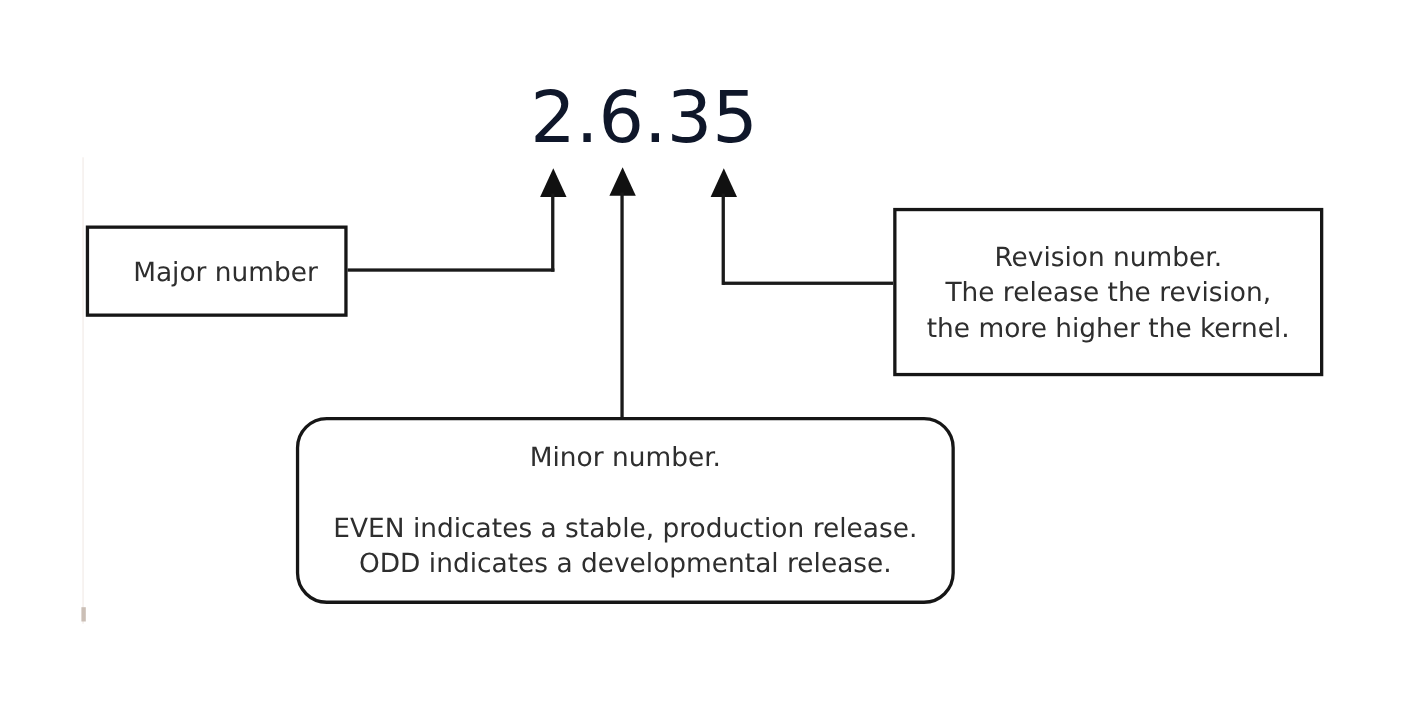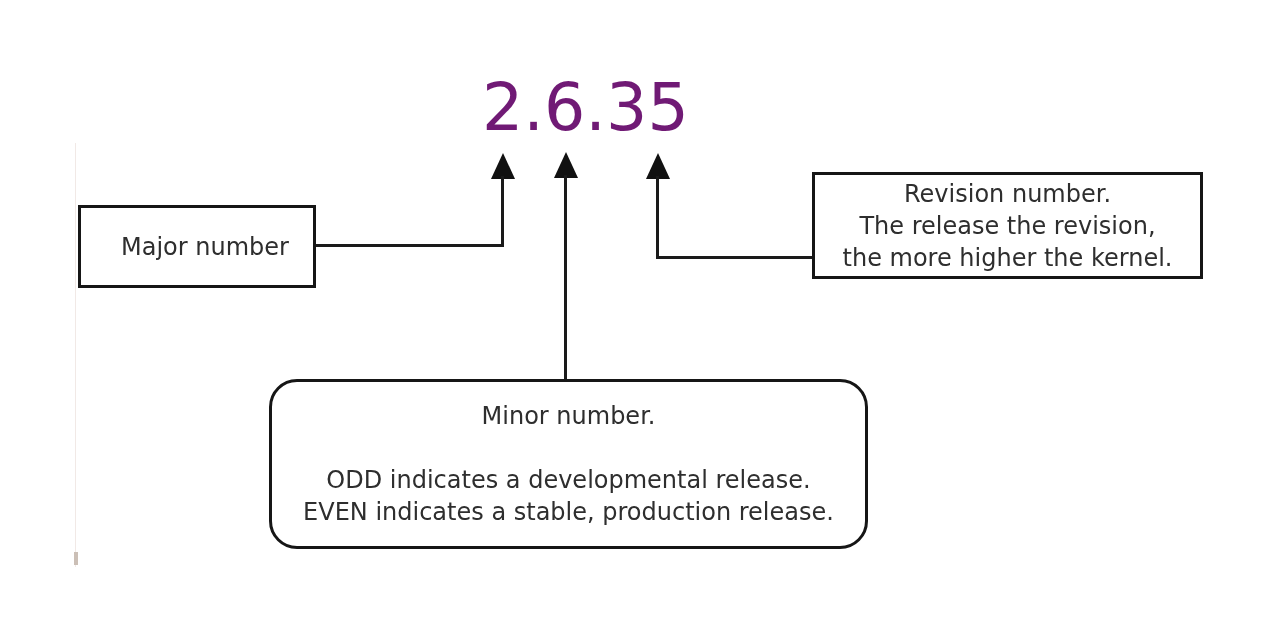--- a/index.html
+++ b/index.html
@@ -17,21 +17,21 @@
     color: #2e2e2e;
   }
 
   
   .version-title {
     position: absolute;
     left: 482px;
     top: 75px;
     font-size: 65px;
     line-height: 1;
-    color: #701a75;
+    color: #0f172a;
     white-space: nowrap;
   }
 
   
   .faint-line {
     position: absolute;
     left: 75px;
     top: 143px;
     width: 1px;
     height: 424px;
@@ -98,23 +98,23 @@
   }
   .box-minor {
     left: 269px;
     top: 379px;
     width: 599px;
     height: 170px;
     border-radius: 28px;
   }
   .box-revision {
     left: 812px;
-    top: 172px;
+    top: 189px;
     width: 391px;
-    height: 107px;
+    height: 153px;
   }
   .blank-line {
     height: 32px;
   }
   .box-line {
     white-space: nowrap;
   }
 </style>
 </head>
 <body>
@@ -136,22 +136,22 @@
   <div class="vline v-revision"></div>
   <div class="hline h-revision"></div>
 
   <div class="label-box box-major">
     <div class="box-line">Major number</div>
   </div>
 
   <div class="label-box box-minor">
     <div class="box-line">Minor number.</div>
     <div class="blank-line"></div>
+    <div class="box-line">EVEN indicates a stable, production release.</div>
     <div class="box-line">ODD indicates a developmental release.</div>
-    <div class="box-line">EVEN indicates a stable, production release.</div>
   </div>
 
   <div class="label-box box-revision">
     <div class="box-line">Revision number.</div>
     <div class="box-line">The release the revision,</div>
     <div class="box-line">the more higher the kernel.</div>
   </div>
 
 </div>
 

